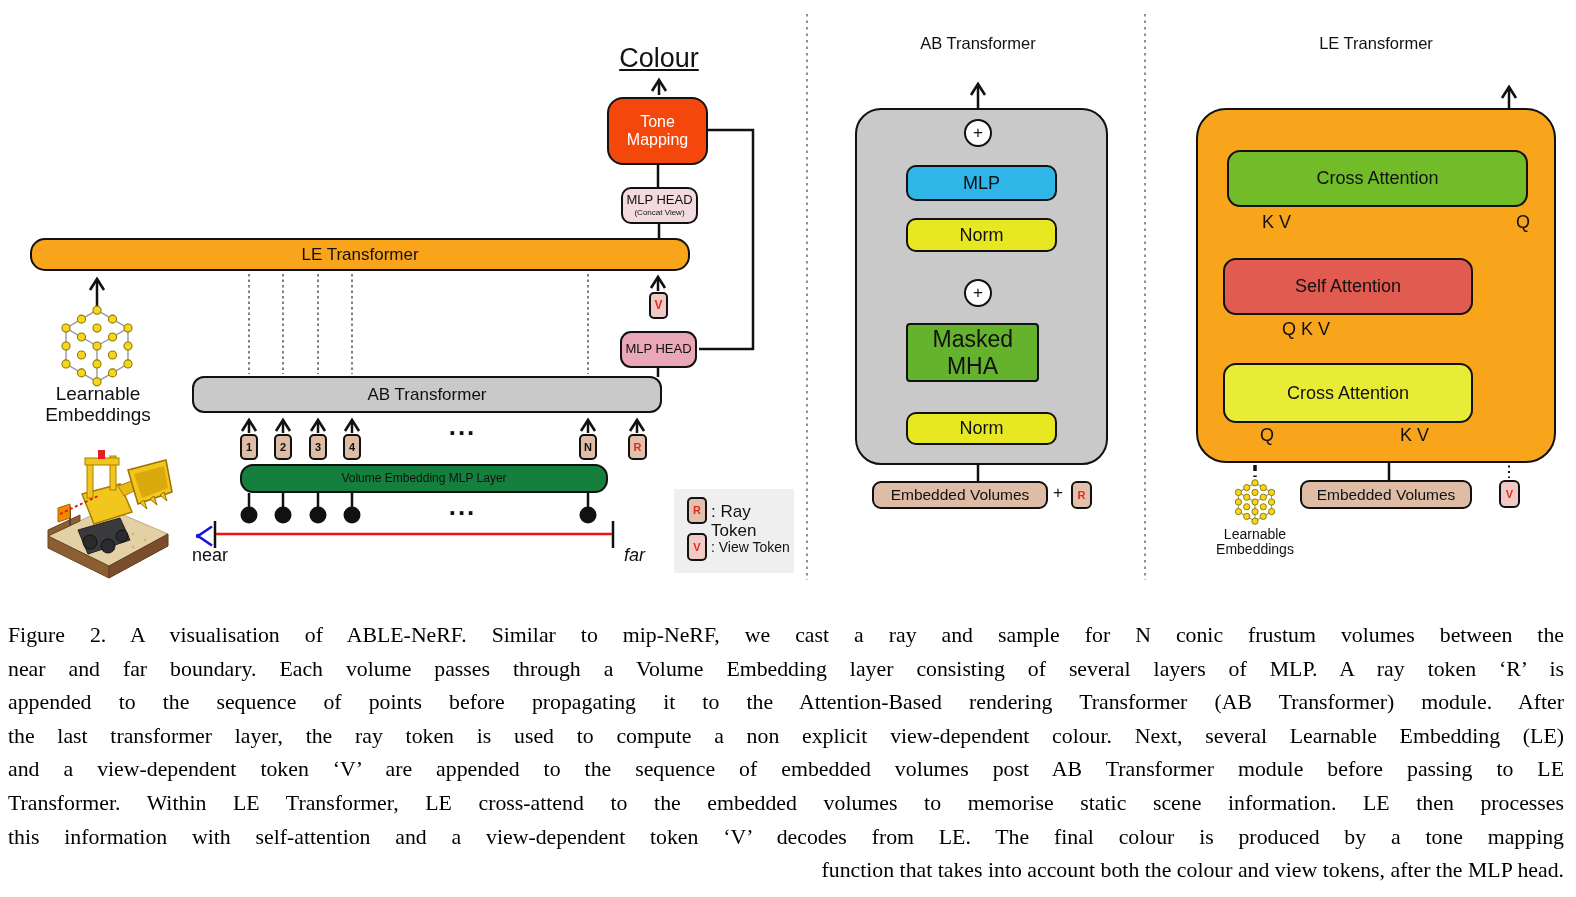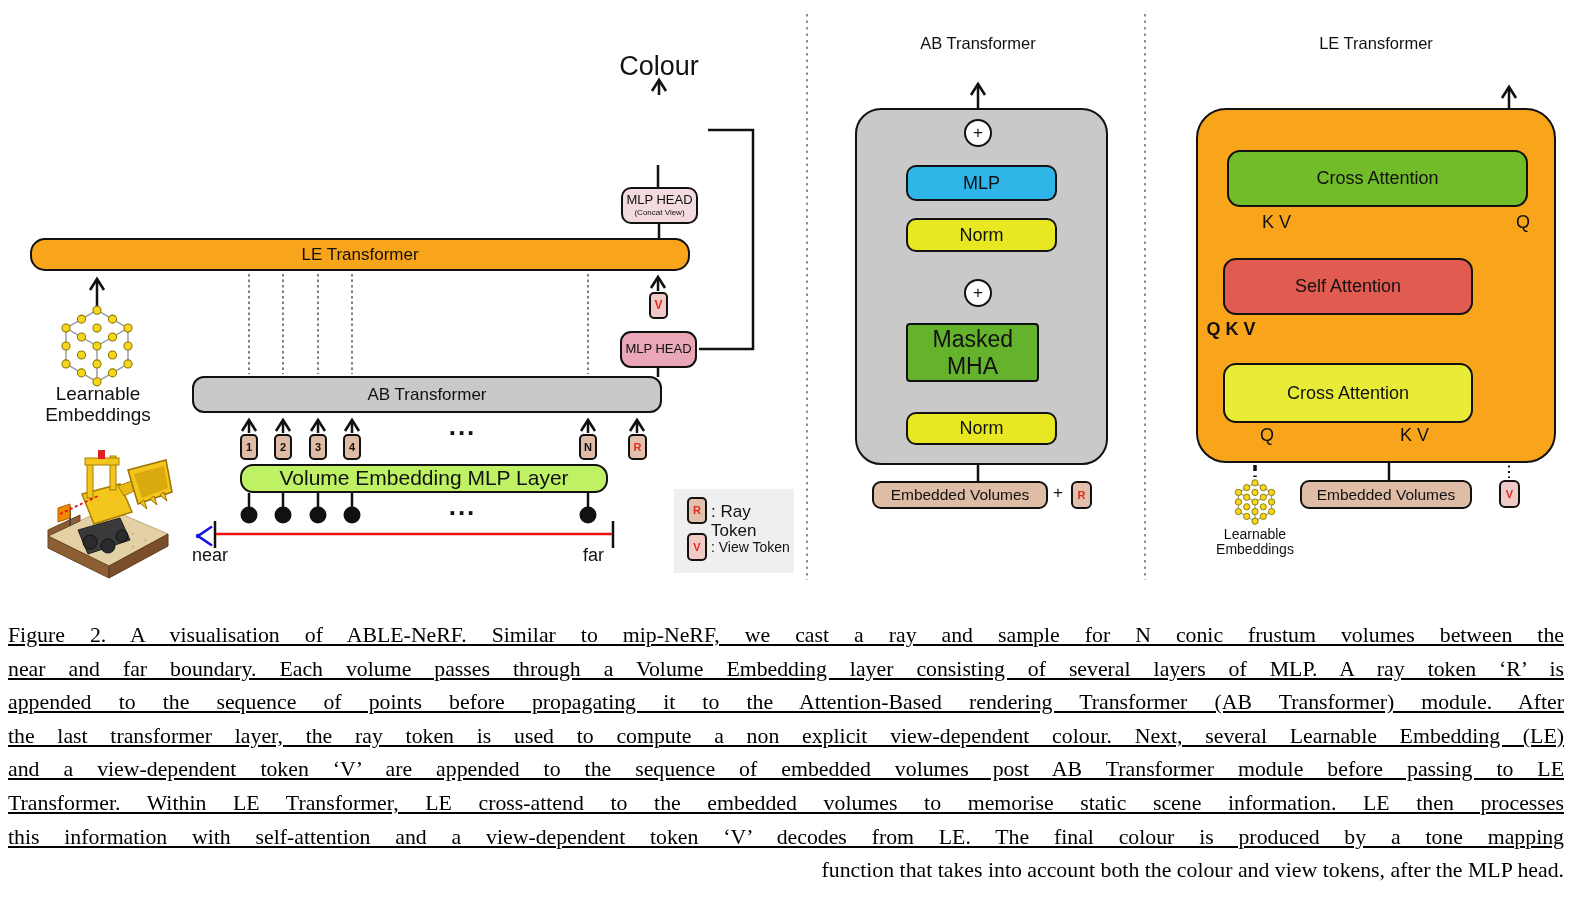--- a/index.html
+++ b/index.html
@@ -7,21 +7,21 @@
         font-family:"Liberation Sans",sans-serif;color:#111;}
   svg.layer{position:absolute;left:0;top:0;z-index:1;}
   .box{position:absolute;box-sizing:border-box;border:2.5px solid #111;
        display:flex;align-items:center;justify-content:center;text-align:center;
        z-index:2;line-height:1.15;}
   .lbl{position:absolute;z-index:2;text-align:center;line-height:1.1;}
   .tok{font-size:11px;font-weight:bold;border-radius:5px;}
   .red{color:#E02A20;}
   .caption{position:absolute;left:8px;top:619px;width:1556px;z-index:2;
            font-family:"Liberation Serif",serif;font-size:21.8px;line-height:33.6px;color:#000;}
-  .cl{text-align:justify;text-align-last:justify;text-decoration:underline;}
+  .cl{text-align:justify;text-align-last:justify;}
   .cl-last{text-align:right;}
 </style>
 </head>
 <body>
 
 <div id="page">
 
   <svg class="layer" width="1576" height="897">
     <defs>
       <marker id="arr" markerUnits="userSpaceOnUse" markerWidth="18" markerHeight="18" refX="13" refY="9" orient="auto">
@@ -92,22 +92,25 @@
       <g stroke="#111" stroke-width="3.5" stroke-dasharray="6 4.5">
         <line x1="1255" y1="207" x2="1255" y2="256"></line>
         <line x1="1255" y1="315" x2="1255" y2="361"></line>
         <line x1="1255" y1="423" x2="1255" y2="477"></line>
       </g>
       <line x1="1509" y1="207" x2="1509" y2="478" stroke="#111" stroke-width="2" stroke-dasharray="2 3.5"></line>
       <line x1="1389" y1="423" x2="1389" y2="480" stroke="#111" stroke-width="2.5"></line>
     </g>
   </svg>
 
-  <div class="lbl" style="left:599px;top:52px;width:120px;font-size:27px;">Colour</div>
-
+  <div class="lbl" style="left:599px;top:44px;width:120px;font-size:27px;text-decoration:underline;">Colour</div>
+
+  <div class="box" style="left:607px;top:97px;width:101px;height:68px;background:#F4470C;border-radius:16px;color:#fff;font-size:16px;">
+    <span style="width:72px;">Tone Mapping</span>
+  </div>
 
   <div class="box" style="left:621px;top:187px;width:77px;height:37px;background:#F3DADE;border-radius:10px;flex-direction:column;">
     <span style="font-size:13px;">MLP HEAD</span>
     <span style="font-size:8px;">(Concat View)</span>
   </div>
 
   <div class="box" style="left:30px;top:238px;width:660px;height:33px;background:#F9A51B;border-radius:15px;font-size:17px;">
     <span>LE Transformer</span>
   </div>
 
@@ -206,26 +209,26 @@
   <div class="box tok" style="left:579px;top:434px;width:18px;height:26px;background:#DEBCA6;">
       <span>N</span>
     </div>
   <div class="box tok" style="left:628px;top:434px;width:19px;height:26px;background:#E3C0AC;">
       <span class="red">R</span>
     </div>
 
   <div class="lbl" style="left:440px;top:412px;width:45px;font-size:26px;font-weight:bold;letter-spacing:2px;">...</div>
   <div class="lbl" style="left:440px;top:492px;width:45px;font-size:26px;font-weight:bold;letter-spacing:2px;">...</div>
 
-  <div class="box" style="left:240px;top:464px;width:368px;height:29px;background:#bef264;border-radius:13px;font-size:21px;">
+  <div class="box" style="left:240px;top:464px;width:368px;height:29px;background:#15803d;border-radius:13px;font-size:12px;">
     <span>Volume Embedding MLP Layer</span>
   </div>
 
   <div class="lbl" style="left:192px;top:546px;width:50px;font-size:18px;text-align:left;">near</div>
-  <div class="lbl" style="left:564px;top:546px;width:40px;font-size:18px;text-align:right;">far</div>
+  <div class="lbl" style="left:624px;top:546px;width:40px;font-size:18px;text-align:left;font-style:italic;">far</div>
 
   <div style="position:absolute;left:674px;top:489px;width:120px;height:84px;background:#EFEFEF;z-index:2;">
     <div class="box tok" style="left:13px;top:8px;width:20px;height:27px;background:#E3C0AC;">
         <span class="red">R</span>
       </div>
     <div class="lbl" style="left:37px;top:14px;width:82px;font-size:17px;text-align:left;">: Ray Token</div>
     <div class="box tok" style="left:13px;top:44px;width:20px;height:28px;background:#F2CAC6;">
         <span class="red">V</span>
       </div>
     <div class="lbl" style="left:37px;top:51px;width:82px;font-size:14px;text-align:left;">: View Token</div>
@@ -268,21 +271,21 @@
 
   <div class="box" style="left:1227px;top:150px;width:301px;height:57px;background:#72BC29;border-radius:13px;font-size:18px;">
       <span>Cross Attention</span>
     </div>
   <div class="lbl" style="left:1262px;top:213px;width:50px;font-size:18px;text-align:left;">K V</div>
   <div class="lbl" style="left:1516px;top:213px;width:30px;font-size:18px;text-align:left;">Q</div>
 
   <div class="box" style="left:1223px;top:258px;width:250px;height:57px;background:#E15B51;border-radius:13px;font-size:18px;text-align:right;">
       <span>Self Attention</span>
     </div>
-  <div class="lbl" style="left:1196px;top:320px;width:70px;font-size:18px;text-align:center;font-weight:bold;">Q K V</div>
+  <div class="lbl" style="left:1260px;top:320px;width:70px;font-size:18px;text-align:right;">Q K V</div>
 
   <div class="box" style="left:1223px;top:363px;width:250px;height:60px;background:#E9EC37;border-radius:13px;font-size:18px;">
       <span>Cross Attention</span>
     </div>
   <div class="lbl" style="left:1260px;top:426px;width:30px;font-size:18px;text-align:left;">Q</div>
   <div class="lbl" style="left:1400px;top:426px;width:50px;font-size:18px;text-align:left;">K V</div>
 
   <svg class="layer" style="left:1231px;top:479px;z-index:2;" width="48" height="46" viewBox="0 0 100 96">
     <g stroke="#9a9a9a" stroke-width="2.4" fill="none">
       <path d="M50,8 L84.6,28 L84.6,68 L50,88 L15.4,68 L15.4,28 Z"></path>

